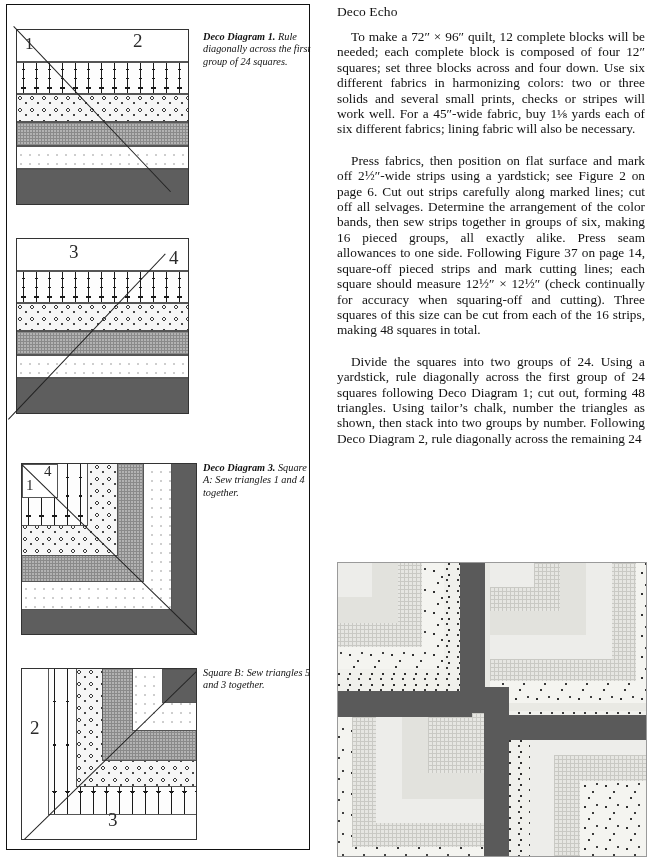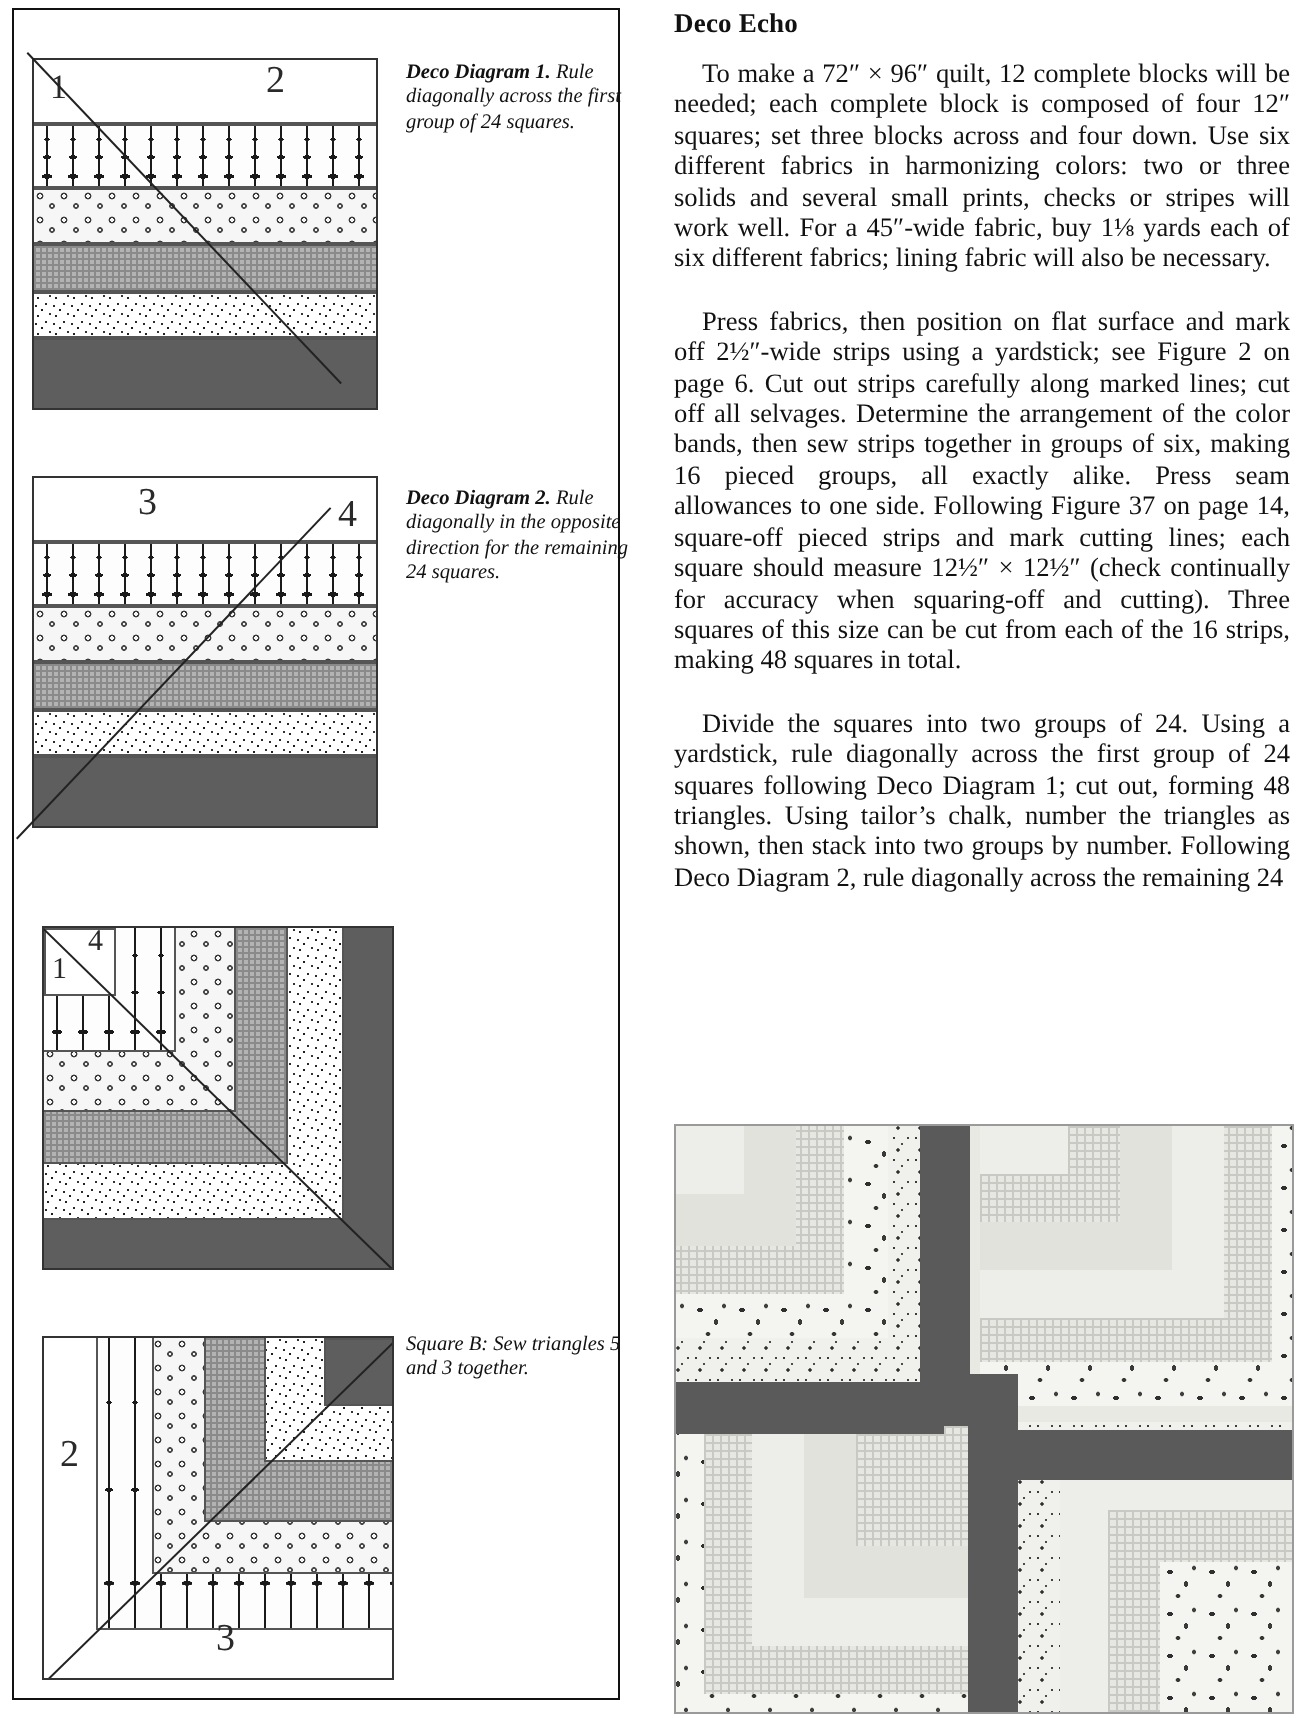--- a/index.html
+++ b/index.html
@@ -73,21 +73,21 @@
   
   .corner-square{position:relative;border:1.2px solid #333;box-sizing:border-box;background:#fff;overflow:hidden;}
   .Lband{position:absolute;box-sizing:border-box;}
   .diag{position:absolute;background:#222;height:1.3px;transform-origin:0 0;}
 
   
   #right-column{
     position:absolute;left:337px;top:4px;width:308px;
   }
   #article-title{
-    font-family:"Liberation Serif", serif;font-weight:bold;font-size:13.5px;
+    font-family:"Liberation Serif", serif;font-weight:normal;font-size:13.5px;
     margin:0 0 9px 0;letter-spacing:.1px;
   }
   #block-size{
     font-family:"Liberation Serif", serif;font-size:13.3px;margin:0 0 9px 0;
   }
   .body-par{
     font-family:"Liberation Serif", serif;font-size:13.3px;line-height:15.4px;
     text-align:justify;margin:0;text-indent:14px;
     -webkit-hyphens:auto;hyphens:auto;
   }
@@ -158,44 +158,44 @@
       <div class="band tx-tree" style="top:32px;height:32px;"></div>
       <div class="band tx-dot" style="top:64px;height:28px;"></div>
       <div class="band tx-check" style="top:92px;height:24px;"></div>
       <div class="band tx-speck" style="top:116px;height:23px;"></div>
       <div class="band tx-dark" style="top:139px;height:35px;border-bottom:none;"></div>
       <span class="num" style="left:52px;top:2px;font-size:19px;">3</span>
       <span class="num" style="left:152px;top:8px;font-size:19px;">4</span>
     </div>
     <div class="rule-line" style="left:-8px;top:181px;width:228px;transform:rotate(-46.5deg);"></div>
   </div>
-  <div class="fig-caption" style="left:196px;top:239px;">
-    <b>Deco Diagram 2.</b>
-    <span> Rule diagonally in the opposite direction for the remaining 24 squares.</span>
-  </div>
 
   <div class="fig-block" style="left:14px;top:458px;">
     <div class="corner-square" style="width:176px;height:172px;">
 
       <div class="Lband tx-dark" style="left:0;top:0;width:176px;height:172px;"></div>
       <div class="Lband tx-speck" style="left:0;top:0;width:150px;height:146px;"></div>
       <div class="Lband tx-check" style="left:0;top:0;width:122px;height:118px;"></div>
       <div class="Lband tx-dot" style="left:0;top:0;width:96px;height:92px;"></div>
       <div class="Lband tx-tree" style="left:0;top:0;width:66px;height:62px;"></div>
       <div class="Lband tx-plain" style="left:0;top:0;width:36px;height:34px;border:1px solid #555;"></div>
 
       <div class="Lband" style="left:0;top:0;width:150px;height:146px;border-right:1px solid #555;border-bottom:1px solid #555;"></div>
       <div class="Lband" style="left:0;top:0;width:122px;height:118px;border-right:1px solid #555;border-bottom:1px solid #555;"></div>
       <div class="Lband" style="left:0;top:0;width:96px;height:92px;border-right:1px solid #555;border-bottom:1px solid #555;"></div>
       <div class="Lband" style="left:0;top:0;width:66px;height:62px;border-right:1px solid #555;border-bottom:1px solid #555;"></div>
 
       <div class="diag" style="left:0px;top:0px;width:246px;transform:rotate(44.3deg);"></div>
       <span class="num" style="left:4px;top:13px;font-size:15px;">1</span>
       <span class="num" style="left:22px;top:-1px;font-size:15px;">4</span>
     </div>
+  </div>
+  <div class="fig-caption" style="left:196px;top:457px;">
+    <b>Deco Diagram 3.</b>
+    <span> Square A: Sew triangles 1 and 4 together.</span>
   </div>
 
   <div class="fig-block" style="left:14px;top:663px;">
     <div class="corner-square" style="width:176px;height:172px;">
 
       <div class="Lband tx-plain" style="left:0;top:0;width:176px;height:172px;"></div>
       <div class="Lband tx-tree" style="left:26px;top:0;width:150px;height:146px;"></div>
       <div class="Lband tx-dot" style="left:54px;top:0;width:122px;height:118px;"></div>
       <div class="Lband tx-check" style="left:80px;top:0;width:96px;height:92px;"></div>
       <div class="Lband tx-speck" style="left:110px;top:0;width:66px;height:62px;"></div>

